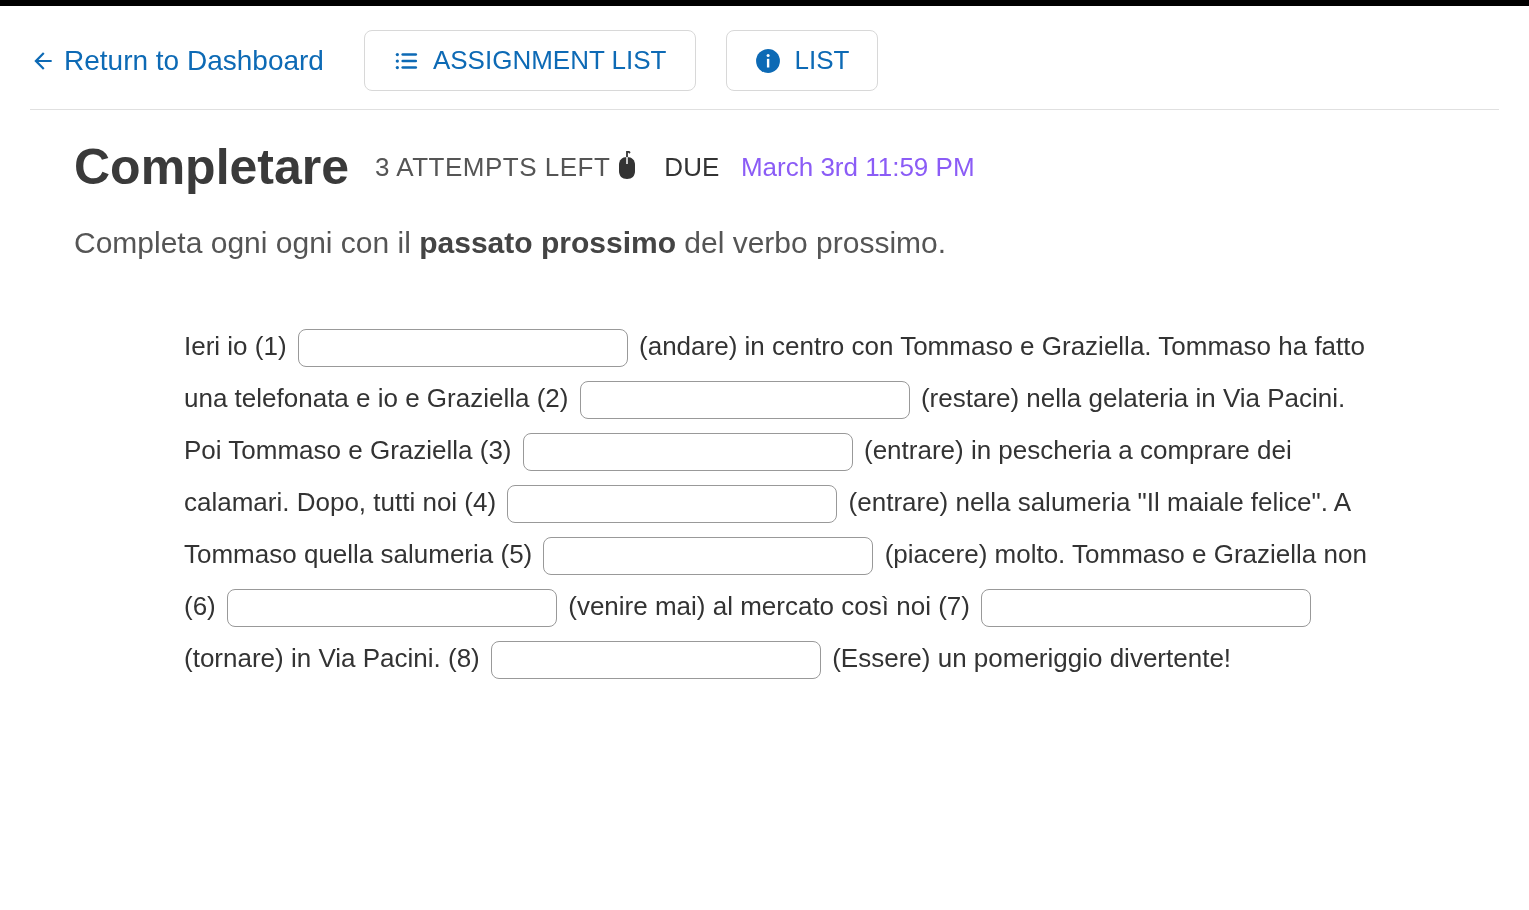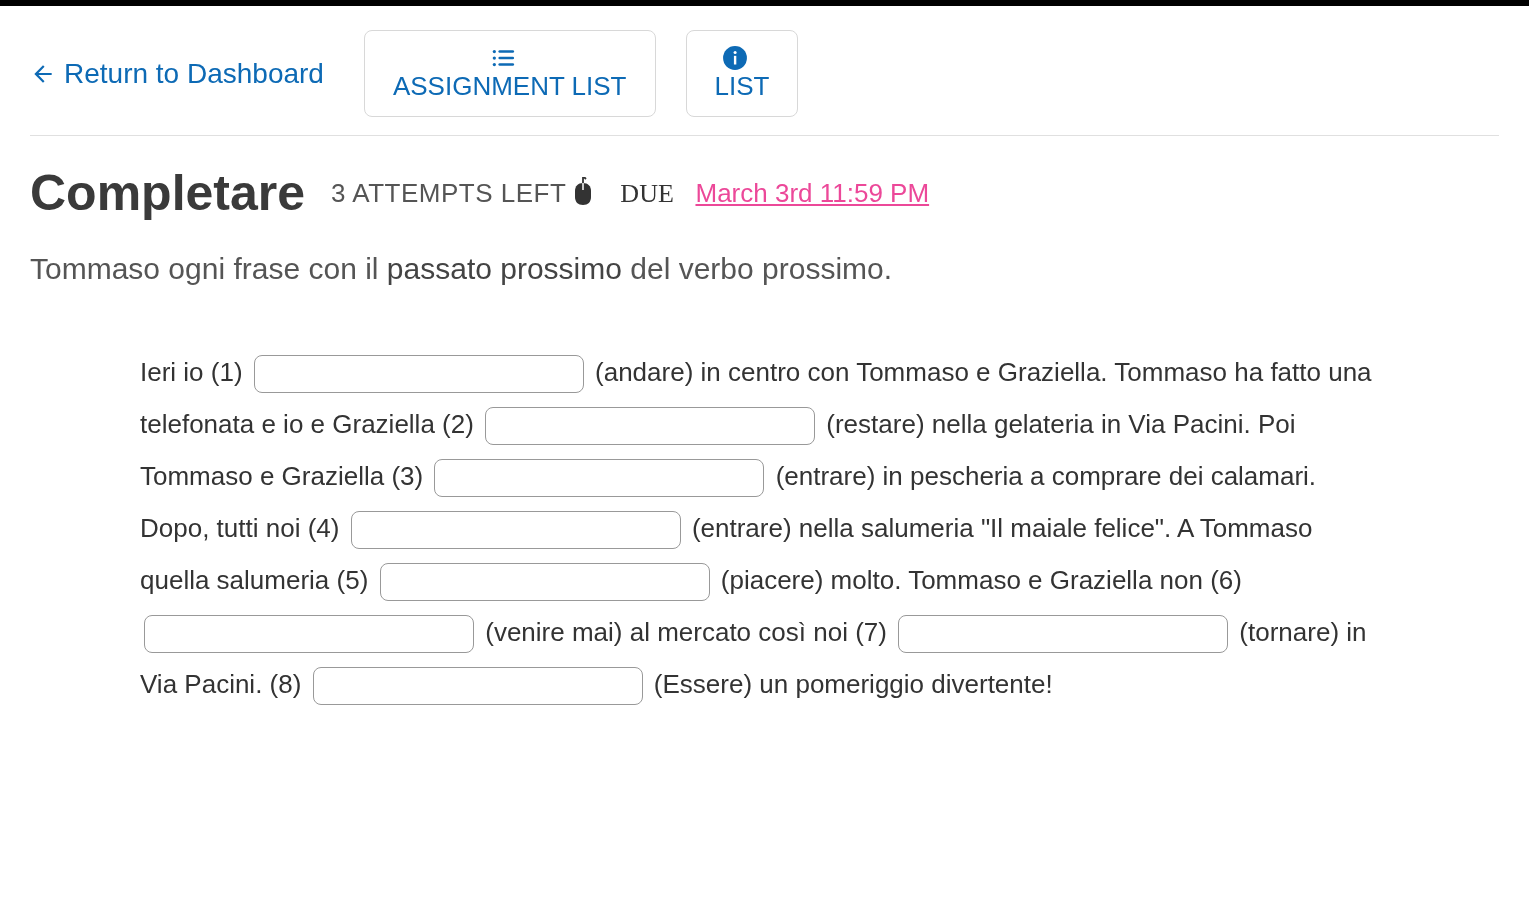--- a/index.html
+++ b/index.html
@@ -37,25 +37,25 @@
     justify-content: center;
     border: 1px solid #d8d8d8;
     border-radius: 8px;
     padding: 14px 28px;
     color: #0d6ab5;
     font-size: 26px;
     font-weight: 400;
     margin-right: 30px;
     cursor: pointer;
     background: #fff;
-    flex-direction: column;
   }
   .pill svg { margin-right: 14px; }
   .main {
     padding: 28px 30px 0 30px;
+    margin-left: 44px;
   }
   .title-row {
     display: flex;
     align-items: center;
     flex-wrap: wrap;
     gap: 20px 26px;
     margin-bottom: 30px;
   }
   .title {
     font-size: 50px;
@@ -63,28 +63,28 @@
     color: #3a3a3a;
   }
   .attempts {
     font-size: 26px;
     color: #555;
     display: flex;
     align-items: flex-end;
     letter-spacing: 0.5px;
   }
   .attempts svg { margin-left: 6px; position: relative; top: -4px; }
-  .due-label { font-weight: 400; color: #333; font-family: Liberation Serif, serif; }
-  .due-time { color: #ec4899; text-decoration: underline; }
+  .due-label { font-weight: 400; color: #333; }
+  .due-time { color: #8b5cf6; }
   .instructions {
     font-size: 30px;
     color: #555;
     margin-bottom: 60px;
   }
-  .instructions strong { font-weight: 400; color: #444; }
+  .instructions strong { font-weight: 700; color: #444; }
   .paragraph {
     margin: 0 110px;
     font-size: 26px;
     line-height: 2;
     color: #333;
   }
   .blank {
     display: inline-block;
     width: 330px;
     height: 38px;
@@ -145,19 +145,19 @@
         </svg>
     </span>
     <span>
       <span class="due-label">DUE</span>
       &nbsp;
       <span class="due-time">March 3rd 11:59 PM</span>
     </span>
   </div>
 
   <div class="instructions">
-    <span>Tommaso ogni frase con il </span><strong>passato prossimo</strong><span> del verbo prossimo.</span>
+    <span>Completa ogni ogni con il </span><strong>passato prossimo</strong><span> del verbo prossimo.</span>
   </div>
 
   <div class="paragraph">
     <span>Ieri io (1) </span><input class="blank" type="text" value="" style=""><span> (andare) in centro con Tommaso e Graziella. Tommaso ha fatto una telefonata e io e Graziella (2) </span><input class="blank" type="text" value="" style=""><span> (restare) nella gelateria in Via Pacini. Poi Tommaso e Graziella (3) </span><input class="blank" type="text" value="" style=""><span> (entrare) in pescheria a comprare dei calamari. Dopo, tutti noi (4) </span><input class="blank" type="text" value="" style=""><span> (entrare) nella salumeria "Il maiale felice". A Tommaso quella salumeria (5) </span><input class="blank" type="text" value="" style=""><span> (piacere) molto. Tommaso e Graziella non (6) </span><input class="blank" type="text" value="" style=""><span> (venire mai) al mercato così noi (7) </span><input class="blank" type="text" value="" style=""><span> (tornare) in Via Pacini. (8) </span><input class="blank" type="text" value="" style=""><span> (Essere) un pomeriggio divertente!</span>
   </div>
 </div>
 
 </body></html>

